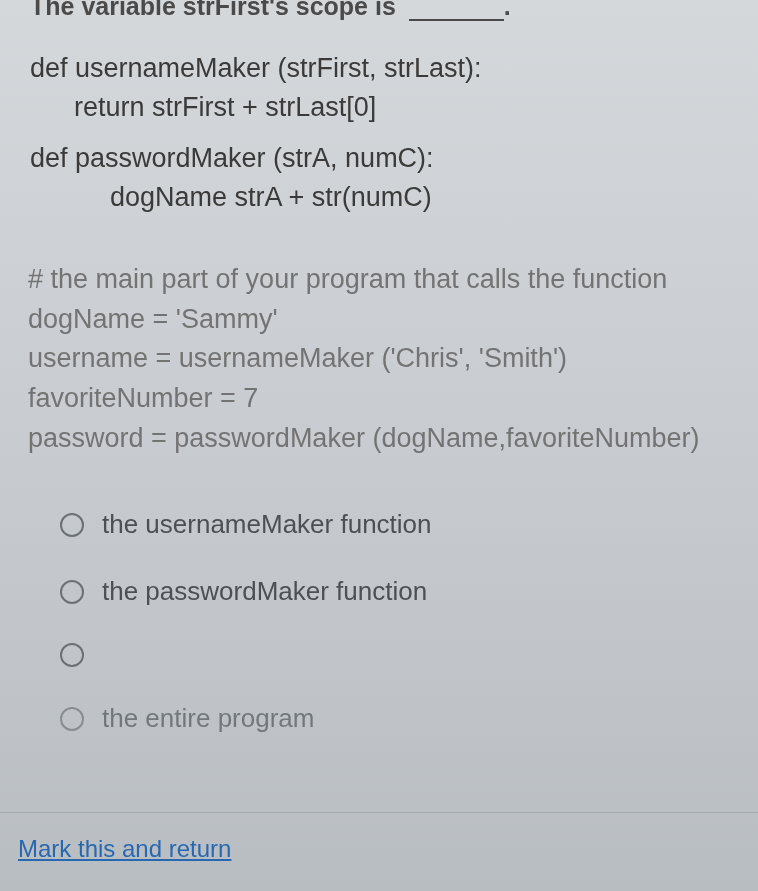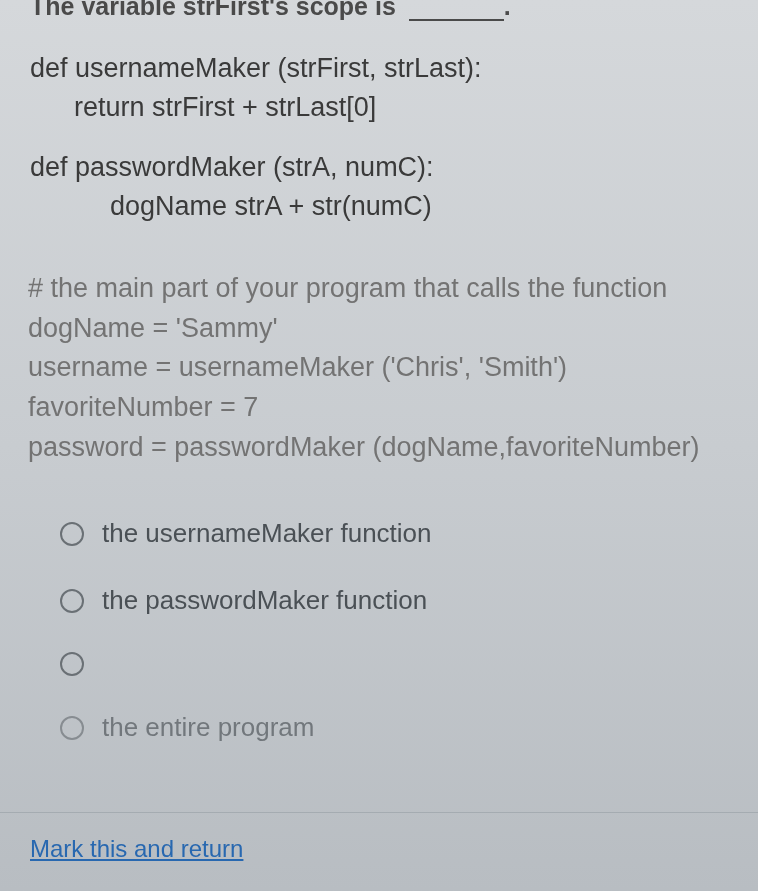--- a/index.html
+++ b/index.html
@@ -77,21 +77,21 @@
       flex-shrink: 0;
       background: transparent;
     }
     .option:last-of-type {
       opacity: 0.65;
       margin-top: 12px;
     }
     .footer-link {
       position: absolute;
       bottom: 28px;
-      left: 30px;
+      left: 18px;
       font-size: 24px;
       color: #2868b0;
       text-decoration: underline;
       cursor: pointer;
     }
     .divider {
       position: absolute;
       bottom: 78px;
       left: 0;
       right: 0;
@@ -105,21 +105,21 @@
 <div class="question-prompt">
   <span>The variable strFirst's scope is</span>
   <span class="blank"></span>.
 </div>
 
 <div class="code-block">
   <div class="code-line">def usernameMaker (strFirst, strLast):</div>
   <div class="code-line indent1">return strFirst + strLast[0]</div>
 </div>
 
-<div class="code-block" style="margin-top:21px;">
+<div class="code-block" style="margin-top:12px;">
   <div class="code-line">def passwordMaker (strA, numC):</div>
   <div class="code-line indent2">dogName strA + str(numC)</div>
 </div>
 
 <div class="comment-block">
   <div class="code-line"># the main part of your program that calls the function</div>
   <div class="code-line">dogName = 'Sammy'</div>
   <div class="code-line">username = usernameMaker ('Chris', 'Smith')</div>
   <div class="code-line">favoriteNumber = 7</div>
   <div class="code-line">password = passwordMaker (dogName,favoriteNumber)</div>

